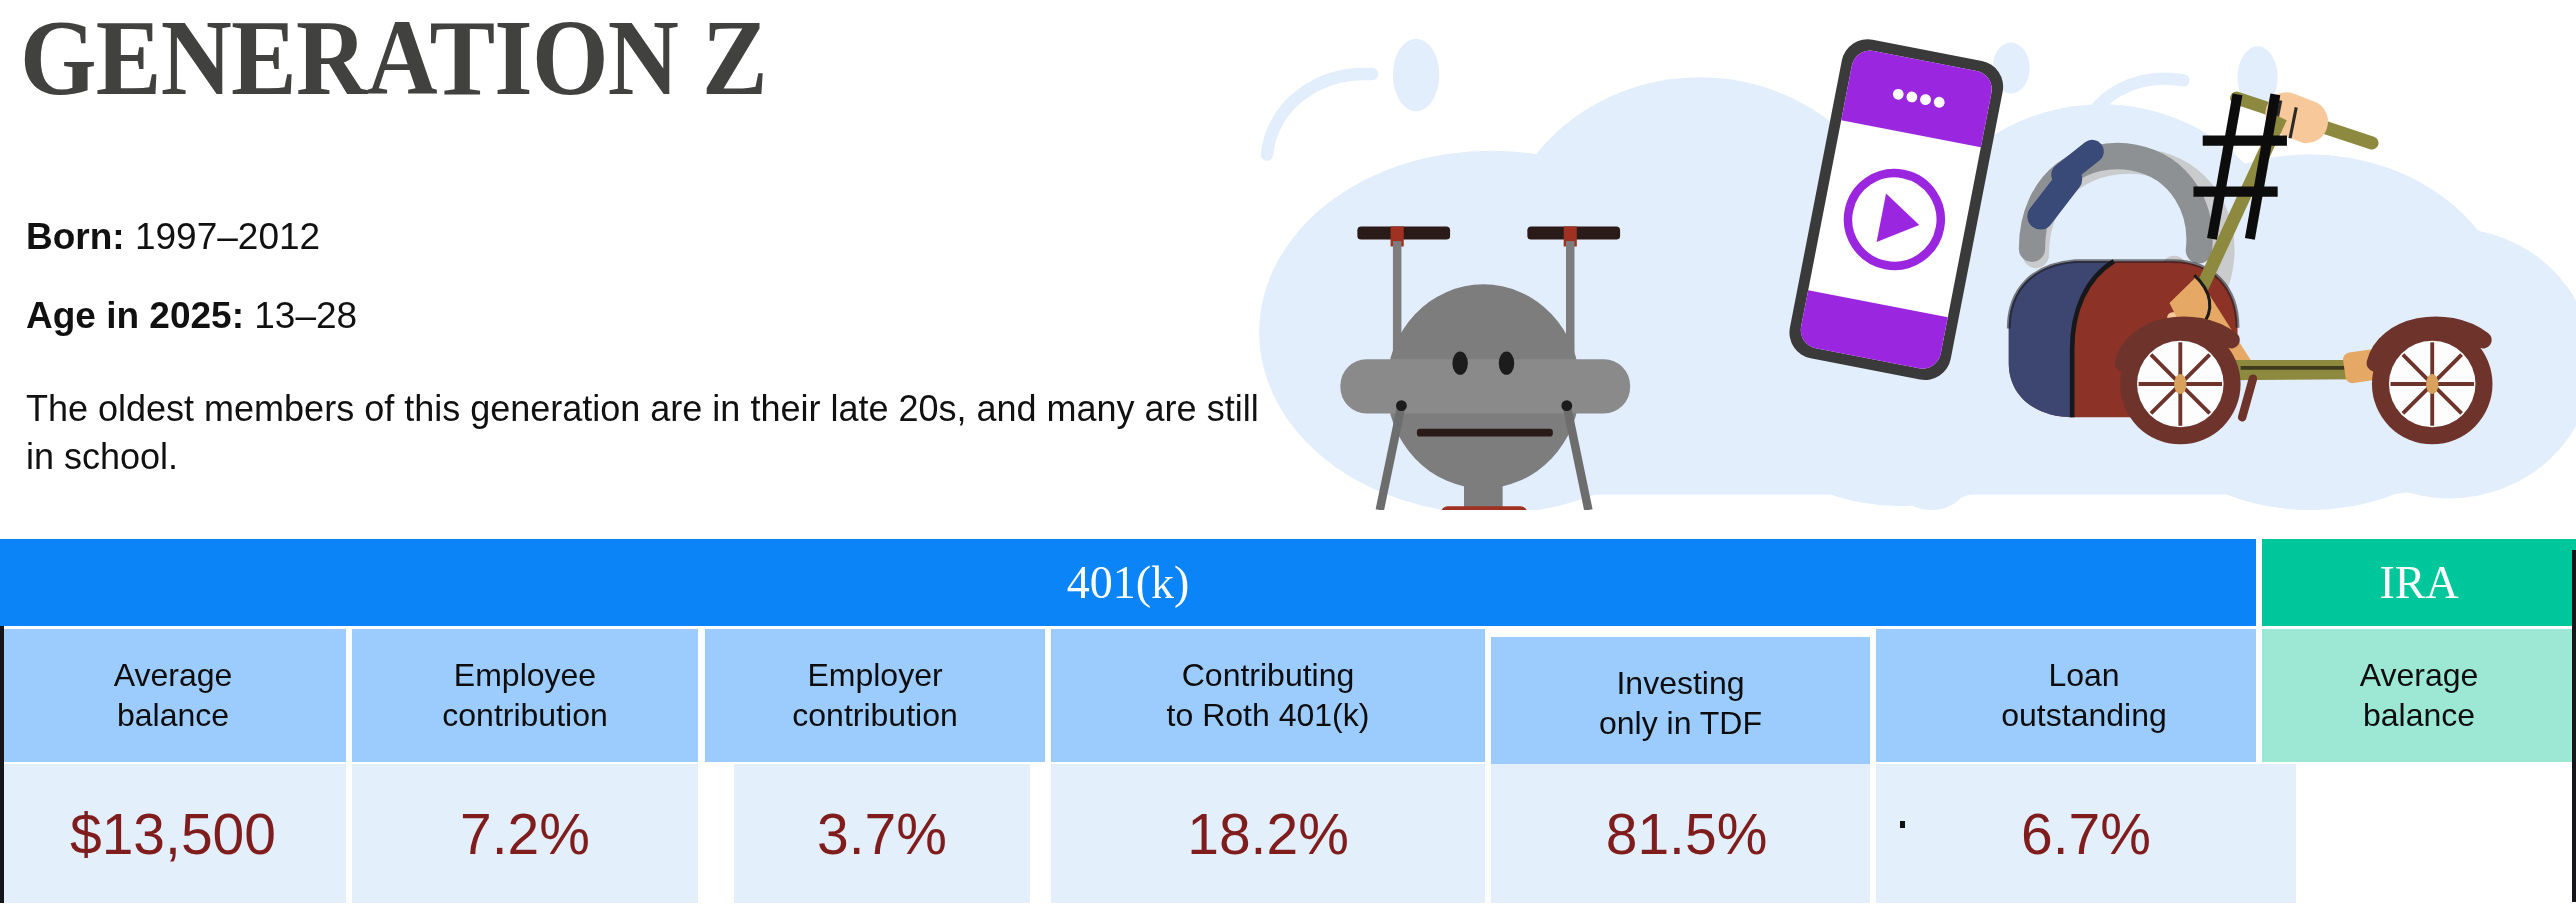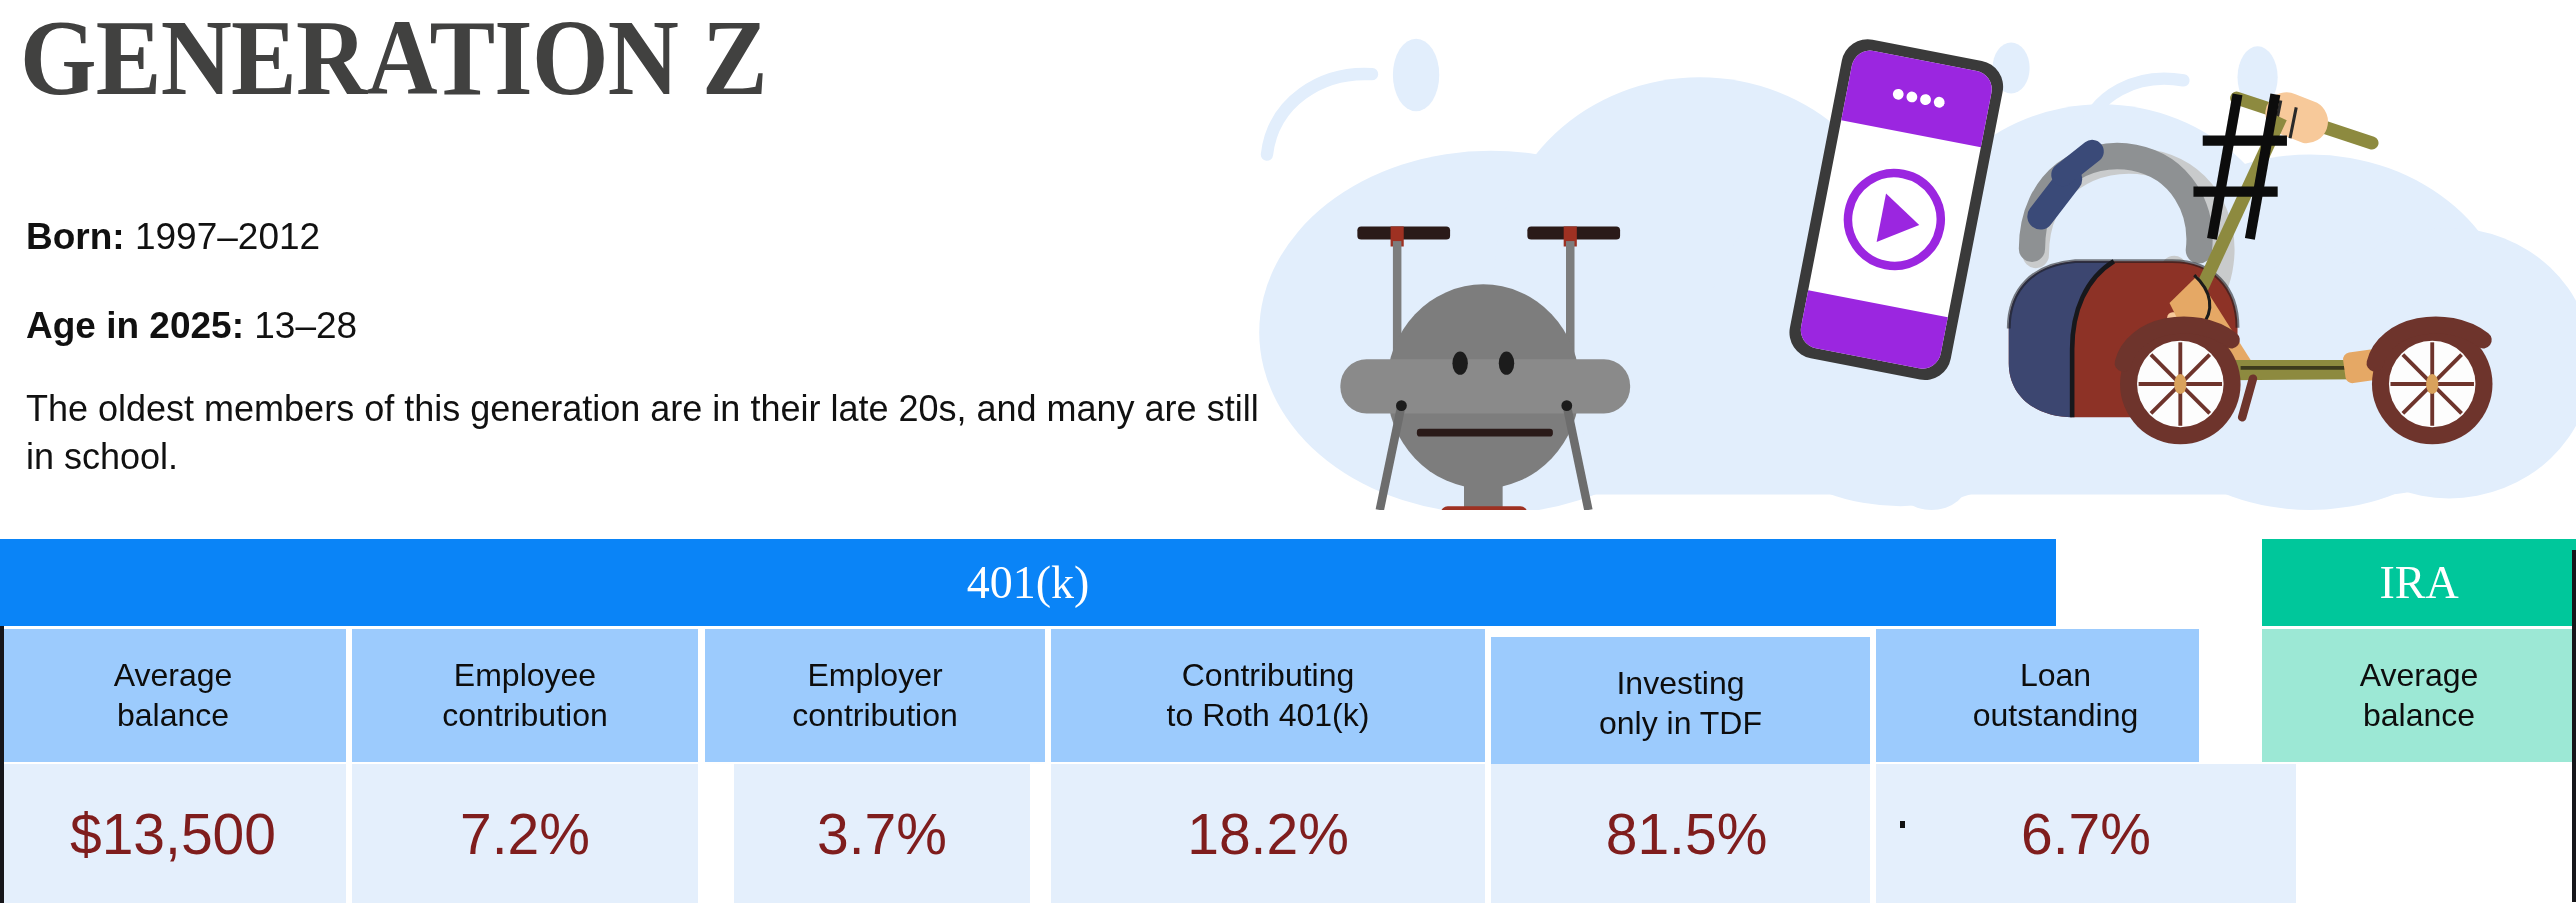--- a/index.html
+++ b/index.html
@@ -23,39 +23,39 @@
     white-space:nowrap;
     transform:scaleX(0.92);
     transform-origin:left top;
   }
   .factline {
     position:absolute; left:26px;
     font-size:37px; color:#111; line-height:1.1; white-space:nowrap;
   }
   .factline b { font-weight:700; }
   #fact-born { top:217px; }
-  #fact-age  { top:306px; }
+  #fact-age  { top:296px; }
   #blurb {
     position:absolute; left:26px; top:385px; width:1236px;
     font-size:36px; line-height:1.32; color:#111;
   }
 
   
   #art { position:absolute; left:1236px; top:0px; width:1340px; height:510px; }
   #art svg { display:block; width:100%; height:100%; }
 
   
   #table { position:absolute; left:0px; top:539px; width:2576px; height:364px; }
   .grp {
     position:absolute; top:0; height:87px;
     display:flex; align-items:center; justify-content:center;
     font-family:"Liberation Serif", serif;
     font-size:46px; color:#ffffff;
   }
-  #grp-401k { left:0px;    width:2056px; background:#0a84f7; }
+  #grp-401k { left:0px;    width:2256px; background:#0a84f7; }
   #grp-ira  { left:2262px; width:314px;  background:#00c79b; }
 
   .hcell {
     position:absolute; top:90px; height:133px;
     display:flex; flex-direction:column;
     align-items:center; justify-content:center;
     font-size:32px; line-height:1.22; color:#0d0d0d; text-align:left;
   }
   .hcell.blue  { background:#9ccbfd; }
   .hcell.green { background:#9ce8d5; }
@@ -245,21 +245,21 @@
       <span>contribution</span>
     </div>
     <div class="hcell blue" style="left:1051px;width:434px;">
       <span>Contributing</span>
       <span>to Roth 401(k)</span>
     </div>
     <div class="hcell blue" style="left:1491px;width:379px;margin-top:8px;">
       <span>Investing</span>
       <span>only in TDF</span>
     </div>
-    <div class="hcell blue" style="left:1876px;width:323px;padding-left:36px;">
+    <div class="hcell blue" style="left:1876px;width:380px;padding-left:36px;">
       <span>Loan</span>
       <span>outstanding</span>
     </div>
     <div class="hcell green" style="left:2262px;width:314px;">
       <span>Average</span>
       <span>balance</span>
     </div>
 
     <div class="vcell blue" style="left:0px;width:346px;">$13,500</div>
     <div class="vcell blue" style="left:352px;width:346px;">7.2%</div>

